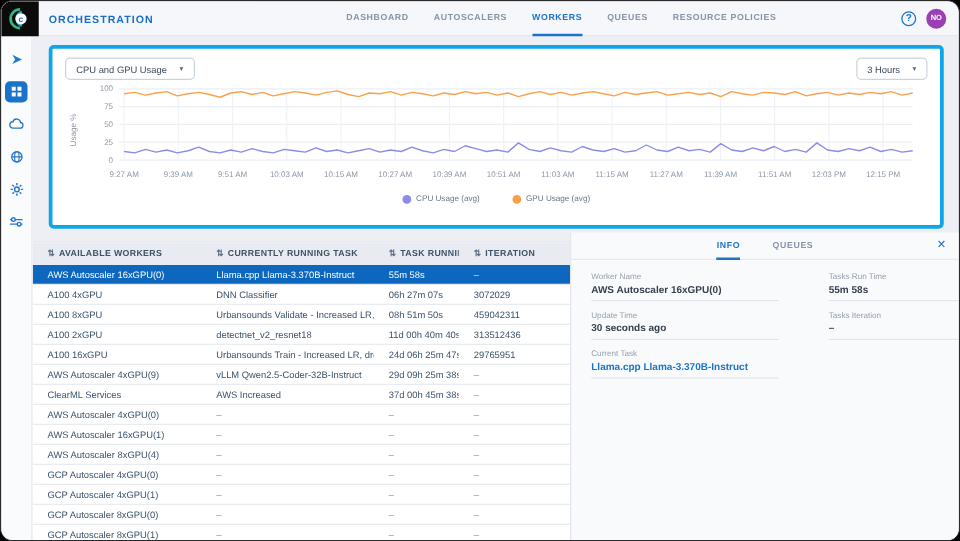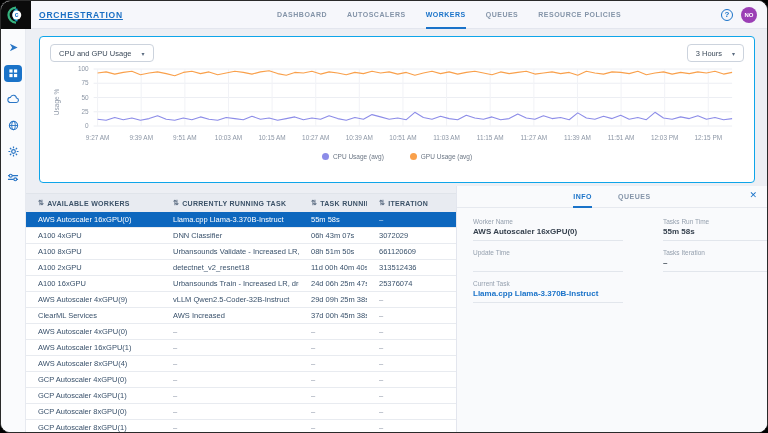--- a/index.html
+++ b/index.html
@@ -2,39 +2,39 @@
 <html><head>
 <meta charset="utf-8">
 <style>
   * { margin:0; padding:0; box-sizing:border-box; }
   html,body { width:768px; height:433px; background:#000; font-family:"Liberation Sans",sans-serif; overflow:hidden; }
   .app { position:relative; width:768px; height:433px; border-radius:10px; overflow:hidden; background:#edeff4; border:1px solid #2a2a2a; }
 
   
   .topbar { position:absolute; top:0; left:0; right:0; height:28px; background:#f6f7fb; display:flex; align-items:center; border-bottom:1px solid #e3e6ee; z-index:5; }
   .logo-box { width:30px; height:28px; background:#0b0b0b; display:flex; align-items:center; justify-content:center; flex:0 0 auto; }
-  .app-title { color:#1a6fc4; font-size:8.5px; font-weight:bold; letter-spacing:0.8px; margin-left:8px;text-decoration:underline; }
+  .app-title { color:#1a6fc4; font-size:8.5px; font-weight:bold; letter-spacing:0.8px; margin-left:8px; }
   .top-tabs { position:absolute; left:276px; display:flex; gap:20px; align-items:center; height:28px; }
   .top-tab { font-size:7px; font-weight:bold; letter-spacing:0.5px; color:#8494a8; height:28px; display:flex; align-items:center; border-bottom:2px solid transparent; padding-top:2px; cursor:pointer; }
   .top-tab.active { color:#1a73c9; border-bottom-color:#1a73c9; }
   .top-right { position:absolute; right:10px; display:flex; align-items:center; gap:8px; }
   .help-circle { width:12px; height:12px; border-radius:50%; border:1px solid #1a73c9; color:#1a73c9; font-size:8px; font-weight:bold; display:flex; align-items:center; justify-content:center; cursor:pointer; }
   .avatar { width:16px; height:16px; border-radius:50%; background:#9b3fb5; color:#fff; font-size:6px; font-weight:bold; display:flex; align-items:center; justify-content:center; cursor:pointer; }
 
   
   .sidebar { position:absolute; top:28px; left:0; bottom:0; width:25px; background:#fafbfd; border-right:1px solid #e7eaf0; display:flex; flex-direction:column; align-items:center; padding-top:10px; gap:9px; z-index:4; }
   .side-icon { width:18px; height:17px; display:flex; align-items:center; justify-content:center; border-radius:4px; cursor:pointer; }
   .side-icon svg { display:block; }
   .side-icon.active { background:#1a73c9; }
 
   
   .main { position:absolute; top:28px; left:25px; right:0; bottom:0; background:#edeff4; }
 
   
-  .chart-card { position:absolute; left:13px; top:7px; right:12px; height:147px; background:#fff; border:1px solid #0ea5e9; border-radius:4px; padding:7px 10px 4px 10px; }
+  .chart-card { position:absolute; left:13px; top:7px; right:12px; height:147px; background:#fff; border:3px solid #0ea5e9; border-radius:4px; padding:7px 10px 4px 10px; }
   .chart-head { display:flex; justify-content:space-between; align-items:flex-start; }
   .dropdown { display:flex; align-items:center; gap:10px; border:1px solid #ccd3dd; border-radius:4px; height:18px; padding:0 8px; font-size:7.5px; color:#3c4a5a; background:#fff; cursor:pointer; }
   .caret { font-size:6px; color:#5a6b80; }
   .chart-svg { width:100%; height:84px; margin-top:2px; }
   .chart-svg text { font-family:"Liberation Sans",sans-serif; font-size:6.5px; fill:#8d97a6; }
   .legend { display:flex; justify-content:center; gap:26px; margin-top:1px; }
   .legend-item { display:flex; align-items:center; gap:4px; font-size:6.5px; color:#6b7684; cursor:pointer; }
   .legend-dot { width:7px; height:7px; border-radius:50%; }
 
   
@@ -232,40 +232,40 @@
       <div id="table-body">
           <div class="trow selected">
             <div class="td">AWS Autoscaler 16xGPU(0)</div>
             <div class="td">Llama.cpp Llama-3.370B-Instruct</div>
             <div class="td">55m 58s</div>
             <div class="td dash">–</div>
           </div>
           <div class="trow">
             <div class="td">A100 4xGPU</div>
             <div class="td">DNN Classifier</div>
-            <div class="td">06h 43m 07s</div>
+            <div class="td">06h 27m 07s</div>
             <div class="td">3072029</div>
           </div>
           <div class="trow">
             <div class="td">A100 8xGPU</div>
             <div class="td">Urbansounds Validate - Increased LR, 8x batch</div>
             <div class="td">08h 51m 50s</div>
-            <div class="td">661120609</div>
+            <div class="td">459042311</div>
           </div>
           <div class="trow">
             <div class="td">A100 2xGPU</div>
             <div class="td">detectnet_v2_resnet18</div>
             <div class="td">11d 00h 40m 40s</div>
             <div class="td">313512436</div>
           </div>
           <div class="trow">
             <div class="td">A100 16xGPU</div>
             <div class="td">Urbansounds Train - Increased LR, dropout, 16x batch</div>
             <div class="td">24d 06h 25m 47s</div>
-            <div class="td">25376074</div>
+            <div class="td">29765951</div>
           </div>
           <div class="trow">
             <div class="td">AWS Autoscaler 4xGPU(9)</div>
             <div class="td">vLLM Qwen2.5-Coder-32B-Instruct</div>
             <div class="td">29d 09h 25m 38s</div>
             <div class="td dash">–</div>
           </div>
           <div class="trow">
             <div class="td">ClearML Services</div>
             <div class="td">AWS Increased</div>
@@ -327,20 +327,21 @@
         <div class="field">
           <div class="field-label">Worker Name</div>
           <div class="field-value">AWS Autoscaler 16xGPU(0)</div>
         </div>
         <div class="field">
           <div class="field-label">Tasks Run Time</div>
           <div class="field-value">55m 58s</div>
         </div>
         <div class="field">
           <div class="field-label">Update Time</div>
+          <div class="field-value">30 seconds ago</div>
         </div>
         <div class="field">
           <div class="field-label">Tasks Iteration</div>
           <div class="field-value">–</div>
         </div>
         <div class="field">
           <div class="field-label">Current Task</div>
           <div class="field-value link">Llama.cpp Llama-3.370B-Instruct</div>
         </div>
       </div>

